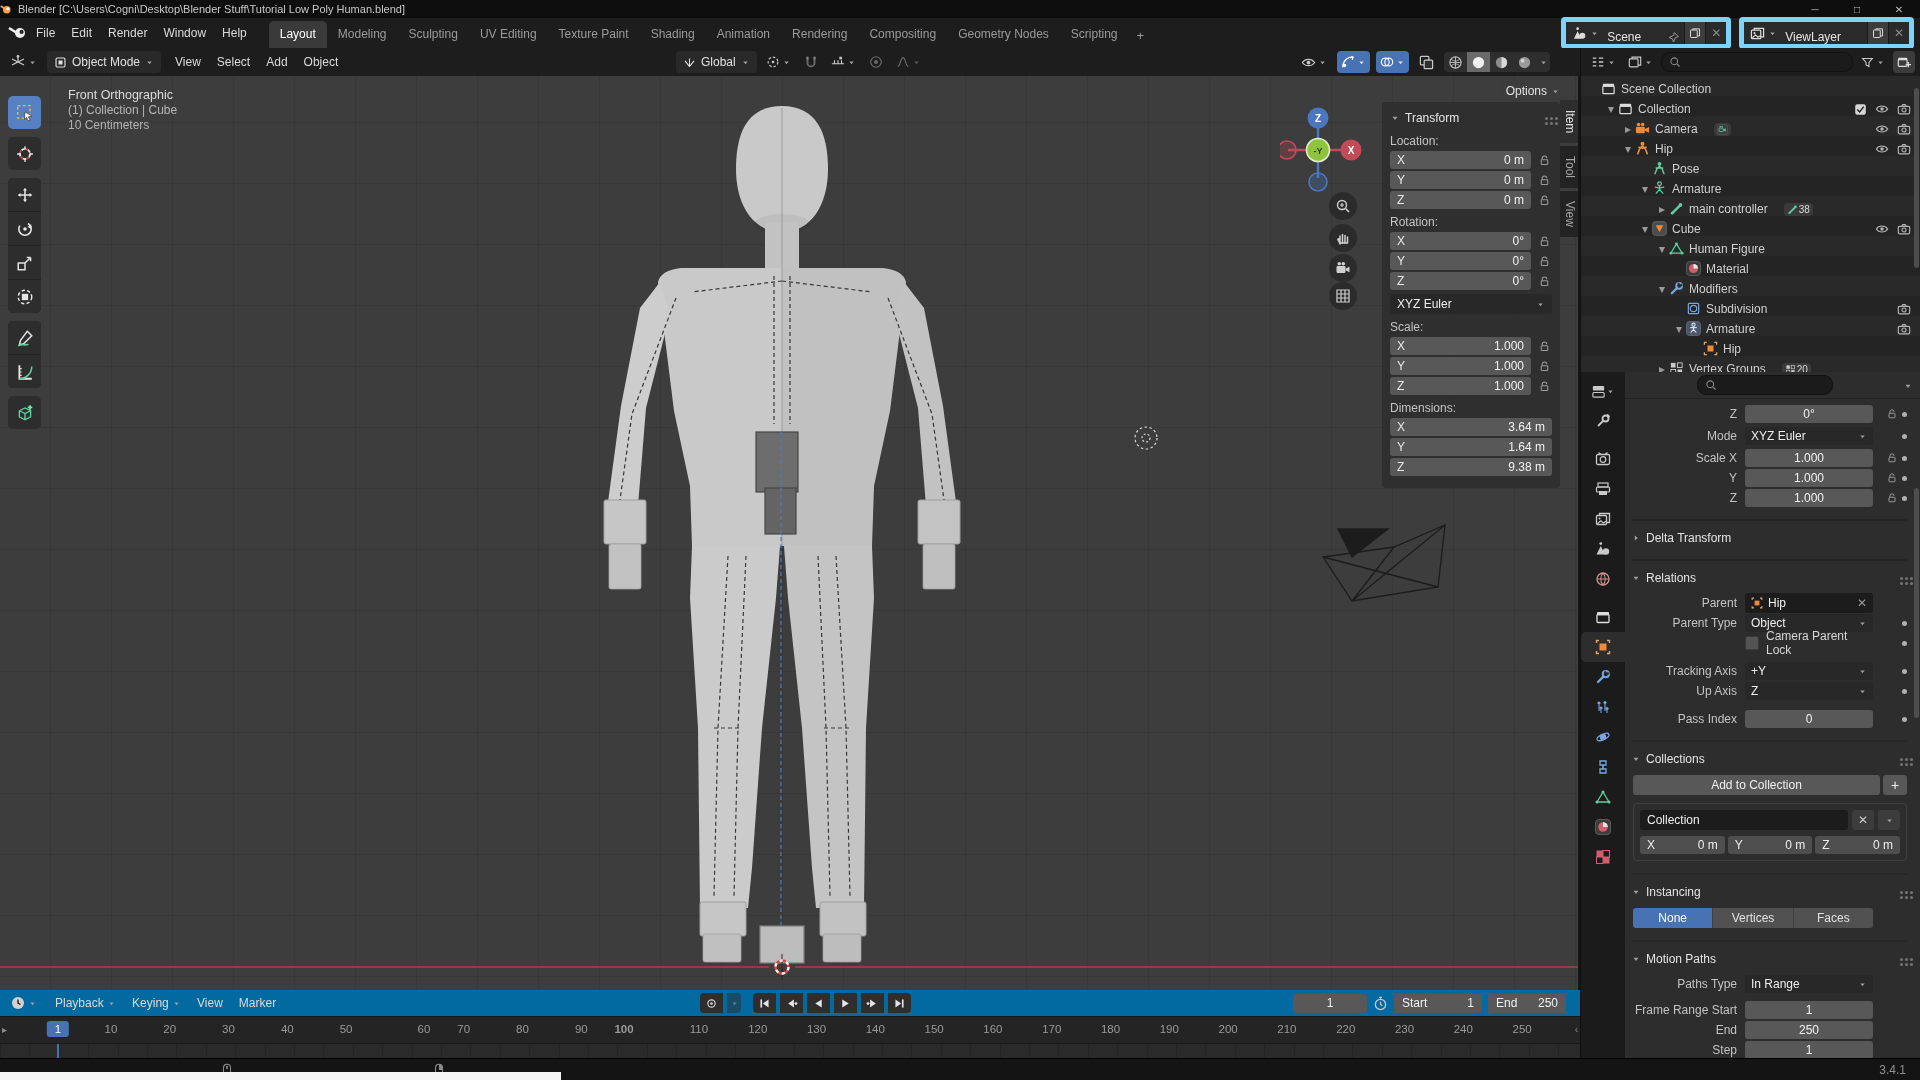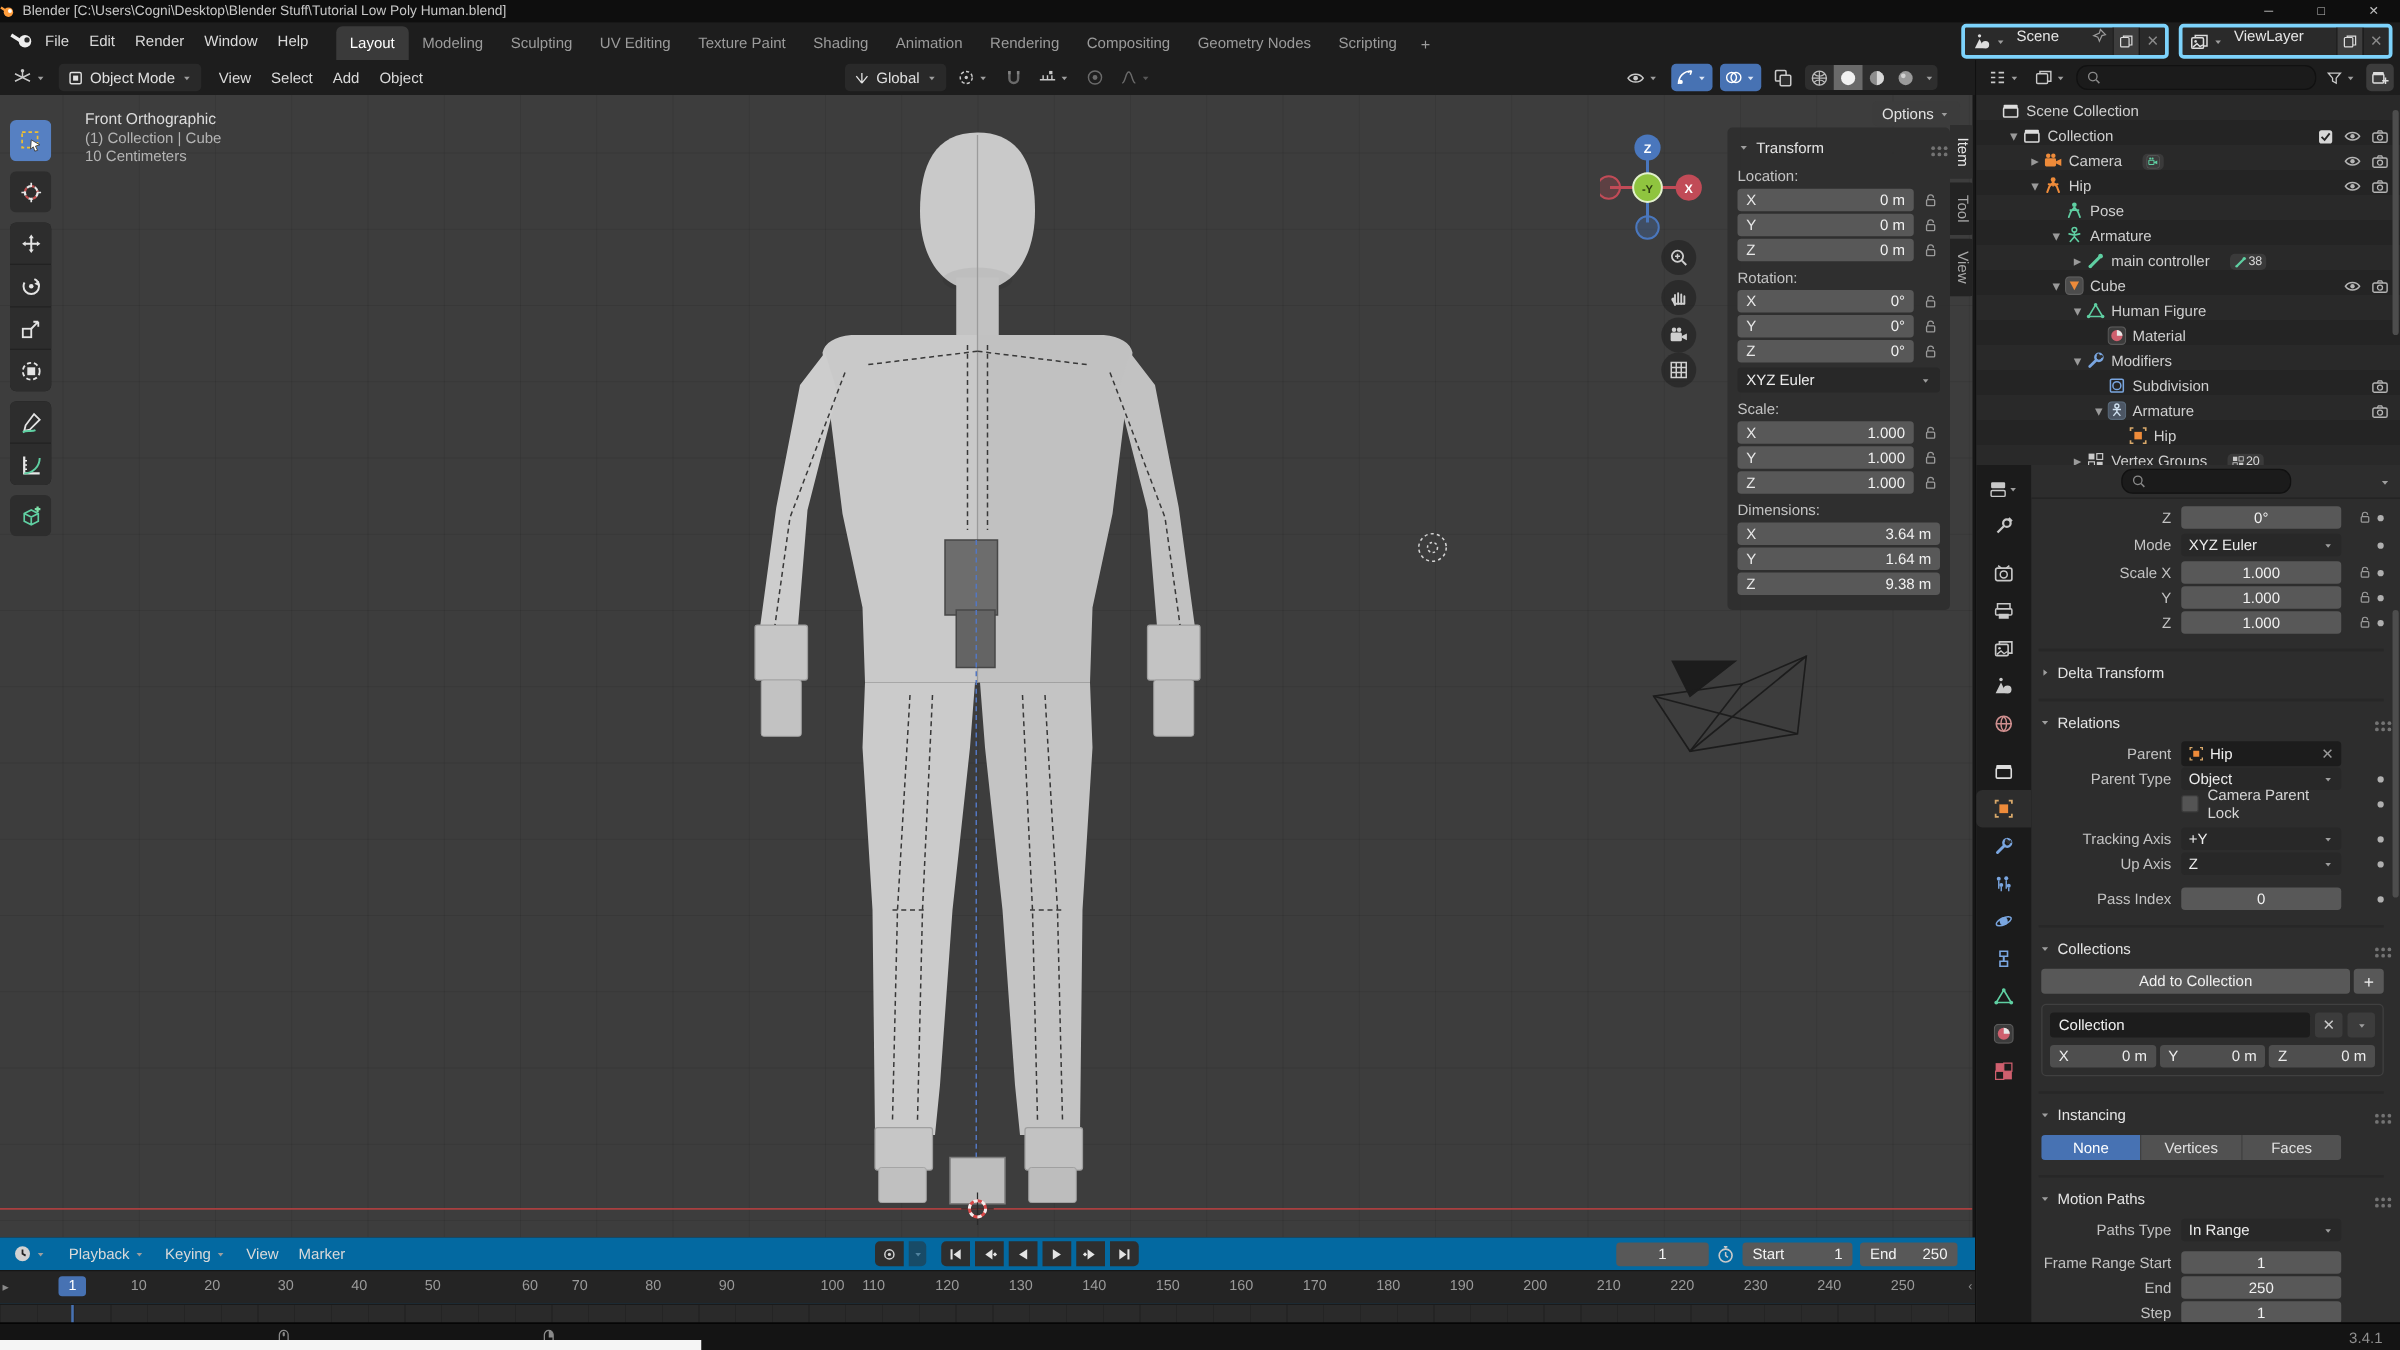--- a/index.html
+++ b/index.html
@@ -13,21 +13,21 @@
   .winbtns{margin-left:auto;display:flex;}
   .winbtn{width:42px;height:18px;display:flex;align-items:center;justify-content:center;color:#bdbdbd;font-size:10px;}
   
   .topbar{position:absolute;left:0;top:18px;width:1920px;height:30px;background:#1d1d1d;
           display:flex;align-items:center;border-bottom:1px solid #101010;}
   .menu-item{padding:4px 9px;border-radius:4px;color:#dadada;}
   .ws-tabs{display:flex;align-items:flex-end;height:30px;margin-left:14px;}
   .ws-tab{padding:6px 11px 7px;border-radius:5px 5px 0 0;color:#9b9b9b;}
   .ws-tab.active{background:#3a3a3a;color:#fff;}
   .ws-plus{padding:5px 8px;color:#9b9b9b;font-size:13px;}
-  .idblock{display:flex;align-items:flex-start;height:22px;background:#2a2a2a;border:3px solid #7dd3fc;
+  .idblock{display:flex;align-items:flex-end;height:22px;background:#2a2a2a;border:5px solid #7dd3fc;
            border-radius:4px;margin-left:8px;overflow:hidden;}
   .idblock .seg{display:flex;align-items:center;gap:3px;padding:0 6px;height:100%;}
   .idblock .nm{color:#e6e6e6;padding:0 26px 0 2px;}
   .idblock .mini{display:flex;align-items:center;justify-content:center;width:20px;height:100%;background:#3d3d3d;border-left:1px solid #1a1a1a;}
   .idblock .mini.dim{background:transparent;color:#8a8a8a;}
   
   .vp-header{position:absolute;left:0;top:48px;width:1580px;height:28px;background:#1d1d1d;
              display:flex;align-items:center;gap:6px;padding-left:6px;box-sizing:border-box;}
   .hbtn{display:flex;align-items:center;gap:2px;height:22px;padding:0 4px;border-radius:4px;color:#c9c9c9;}
   .hbtn.on{background:#4772b3;color:#fff;}
@@ -826,21 +826,21 @@
     <span class="cfbadge" style="left: 58px;">1</span>
         <span class="rnum" style="left: 110.92px;">10</span>
         <span class="rnum" style="left: 169.72px;">20</span>
         <span class="rnum" style="left: 228.52px;">30</span>
         <span class="rnum" style="left: 287.32px;">40</span>
         <span class="rnum" style="left: 346.12px;">50</span>
         <span class="rnum" style="left: 424px;">60</span>
         <span class="rnum" style="left: 463.72px;">70</span>
         <span class="rnum" style="left: 522.52px;">80</span>
         <span class="rnum" style="left: 581.32px;">90</span>
-        <span class="rnum" style="left: 666px;">100</span>
+        <span class="rnum" style="left: 624px; font-weight: bold;">100</span>
         <span class="rnum" style="left: 698.92px;">110</span>
         <span class="rnum" style="left: 757.72px;">120</span>
         <span class="rnum" style="left: 816.52px;">130</span>
         <span class="rnum" style="left: 875.32px;">140</span>
         <span class="rnum" style="left: 934.12px;">150</span>
         <span class="rnum" style="left: 992.92px;">160</span>
         <span class="rnum" style="left: 1051.72px;">170</span>
         <span class="rnum" style="left: 1110.52px;">180</span>
         <span class="rnum" style="left: 1169.32px;">190</span>
         <span class="rnum" style="left: 1228.12px;">200</span>

